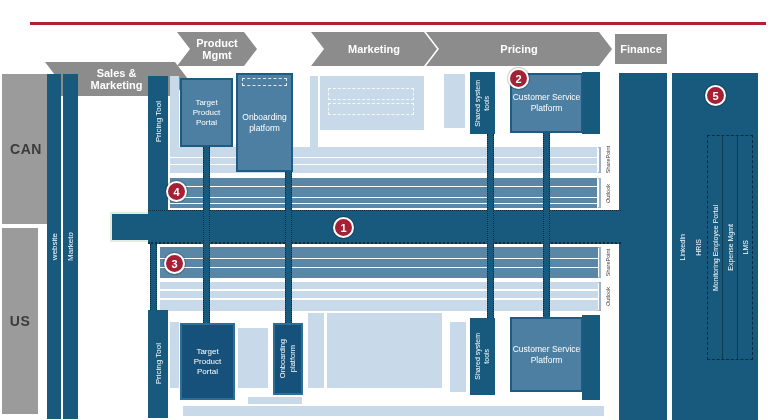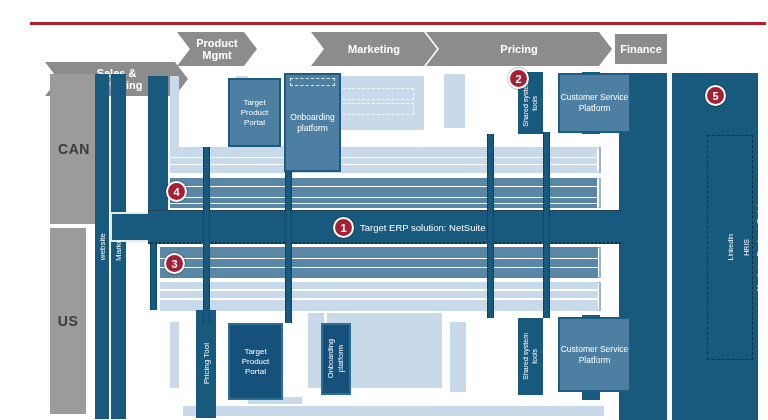--- a/index.html
+++ b/index.html
@@ -11,21 +11,21 @@
   .medbox{background:#4c7fa1;border:2px solid #1d5c82;}
   .darkbox{background:#15517b;border:2px solid #2e6f95;}
   .graybox{background:#9b9b9b;}
   .bandL{background:#c8d9e9;}
   .bandM{background:#5b87a6;}
   .chev{background:#8c8c8c;color:#fff;font-weight:bold;font-size:11px;line-height:1.12;
         display:flex;align-items:center;justify-content:center;text-align:center;white-space:pre-line;
         clip-path:polygon(0 0,calc(100% - 13px) 0,100% 50%,calc(100% - 13px) 100%,0 100%,13px 50%);}
   .dept{background:#8c8c8c;color:#fff;font-weight:bold;font-size:11px;
         display:flex;align-items:center;justify-content:center;text-align:center;border:2px solid #fff;}
-  .ctr{display:flex;align-items:center;justify-content:center;text-align:center;margin-left:48px;}
+  .ctr{display:flex;align-items:center;justify-content:center;text-align:center;}
   .wt{color:#fff;}
   .vtext{writing-mode:vertical-rl;transform:rotate(180deg);white-space:pre-line;text-align:center;}
   .badge{width:21px;height:21px;border-radius:50%;background:#a32035;border:2px solid #fff;
          color:#fff;font-weight:bold;font-size:11px;display:flex;align-items:center;justify-content:center;
          box-shadow:0 0 0 1px rgba(0,0,0,.2);}
   .conn{background:#175a7e;border-left:1px dotted #0c2c3d;border-right:1px dotted #0c2c3d;}
   .dashw{border:1px dashed rgba(255,255,255,.85);}
   .bracket{border-top:1px solid #9fb3c4;border-right:2px solid #9fb3c4;border-bottom:1px solid #9fb3c4;}
   .blabel{font-size:5.5px;color:#3a3a3a;letter-spacing:0;}
   .erpband{background:#175a7e;border-top:1px dotted #0e2e3f;border-bottom:2px dotted #0e2e3f;}
@@ -149,21 +149,20 @@
         <span class="vtext wt hrcol">LMS</span>
       </div>
     </div>
   </div>
 
   <div class="abs dark" style="left:110px;top:212px;width:40px;height:30px;border:2px solid #e3ebe2;border-right:none;"></div>
   <div class="abs erpband" style="left:148px;top:210px;width:473px;height:34px;"></div>
   <div class="abs badge" style="left:333px;top:217px;">
       <span>1</span>
     </div>
-  <div class="abs wt" style="left:360px;top:222px;font-size:9.5px;">Target ERP solution: NetSuite</div>
 
   <div class="abs conn" style="left:203px;top:147px;width:7px;height:176px;"></div>
   <div class="abs conn" style="left:285px;top:172px;width:7px;height:151px;"></div>
   <div class="abs conn" style="left:487px;top:134px;width:7px;height:184px;"></div>
   <div class="abs conn" style="left:543px;top:132px;width:7px;height:186px;"></div>
   <div class="abs conn" style="left:150px;top:244px;width:7px;height:66px;"></div>
 
   <div class="abs medbox ctr" style="left:180px;top:78px;width:53px;height:69px;">
     <span class="wt" style="font-size:8px;white-space:pre-line;line-height:1.25;">Target
 Product

